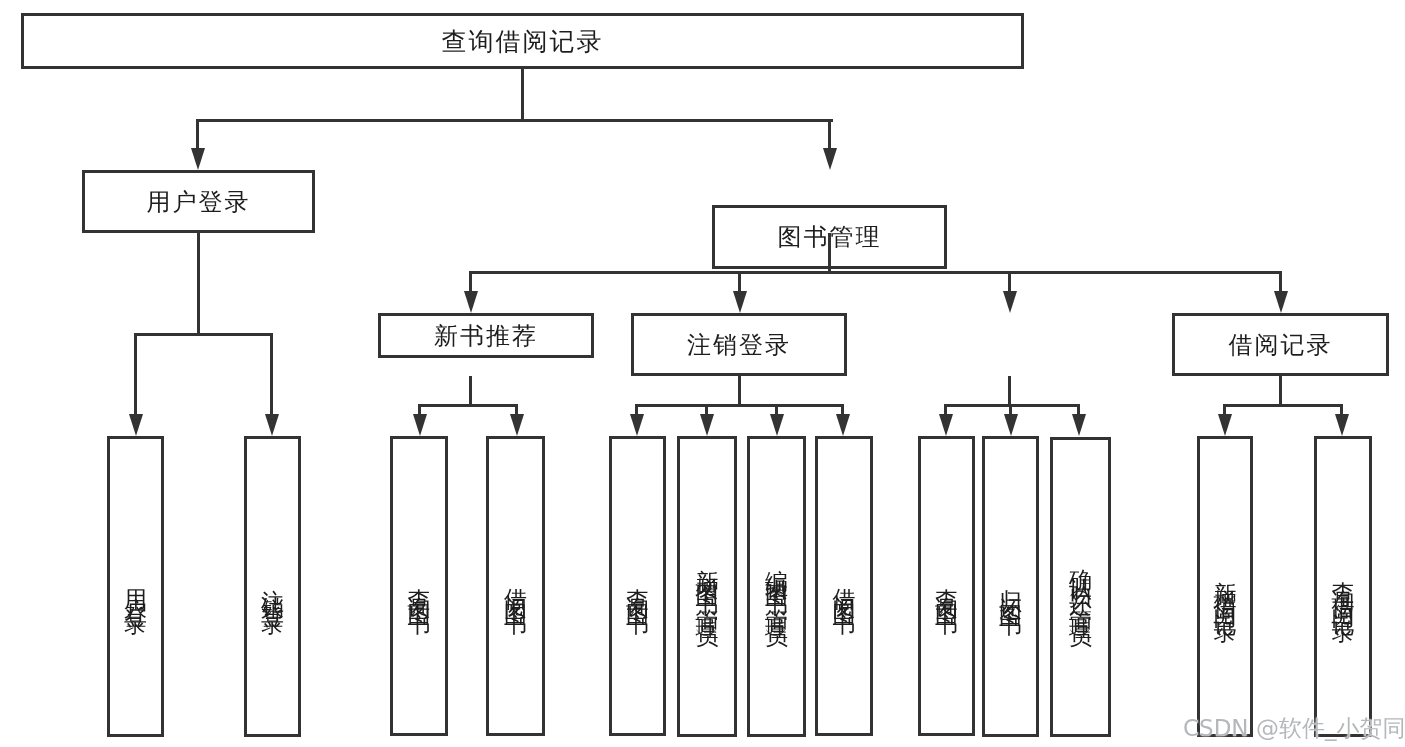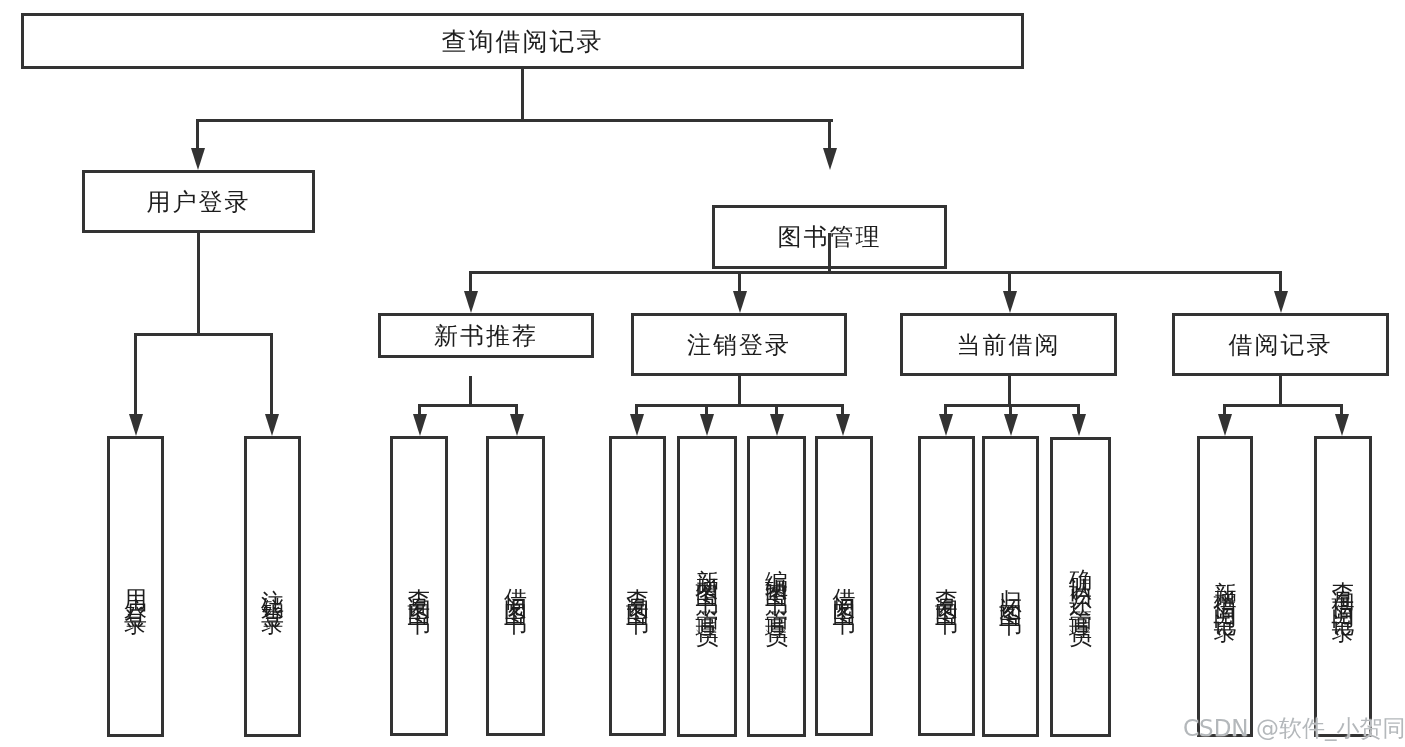--- a/index.html
+++ b/index.html
@@ -98,23 +98,20 @@
   <div class="arrowhead" style="left:1003px;top:291px;"></div>
   <div class="vline" style="left:1279px;top:271px;height:22px;"></div>
   <div class="arrowhead" style="left:1274px;top:291px;"></div>
 
   <div class="box h" style="left:362px;top:313px;width:216px;height:45px;margin-left:16px;">
     <span>新书推荐</span>
   </div>
   <div class="box h" style="left:631px;top:313px;width:216px;height:63px;">
     <span>注销登录</span>
   </div>
-  <div class="box h" style="left:900px;top:313px;width:217px;height:63px;">
-    <span>当前借阅</span>
-  </div>
   <div class="box h" style="left:1172px;top:313px;width:217px;height:63px;">
     <span>借阅记录</span>
   </div>
 
   <div class="vline" style="left:469px;top:376px;height:31px;"></div>
   <div class="hline" style="left:418px;top:404px;width:100px;"></div>
   <div class="vline" style="left:418px;top:404px;height:11px;"></div>
   <div class="arrowhead" style="left:413px;top:414px;"></div>
   <div class="vline" style="left:515px;top:404px;height:11px;"></div>
   <div class="arrowhead" style="left:510px;top:414px;"></div>

